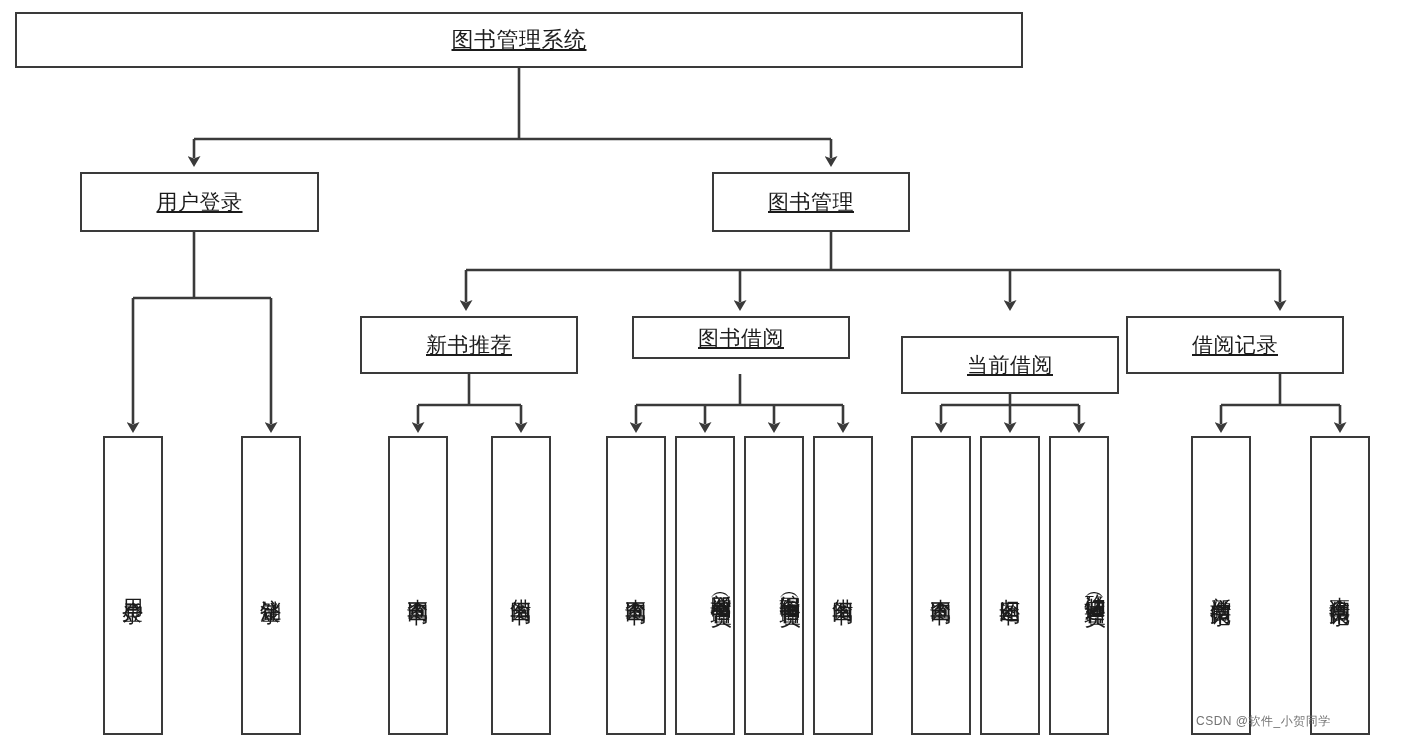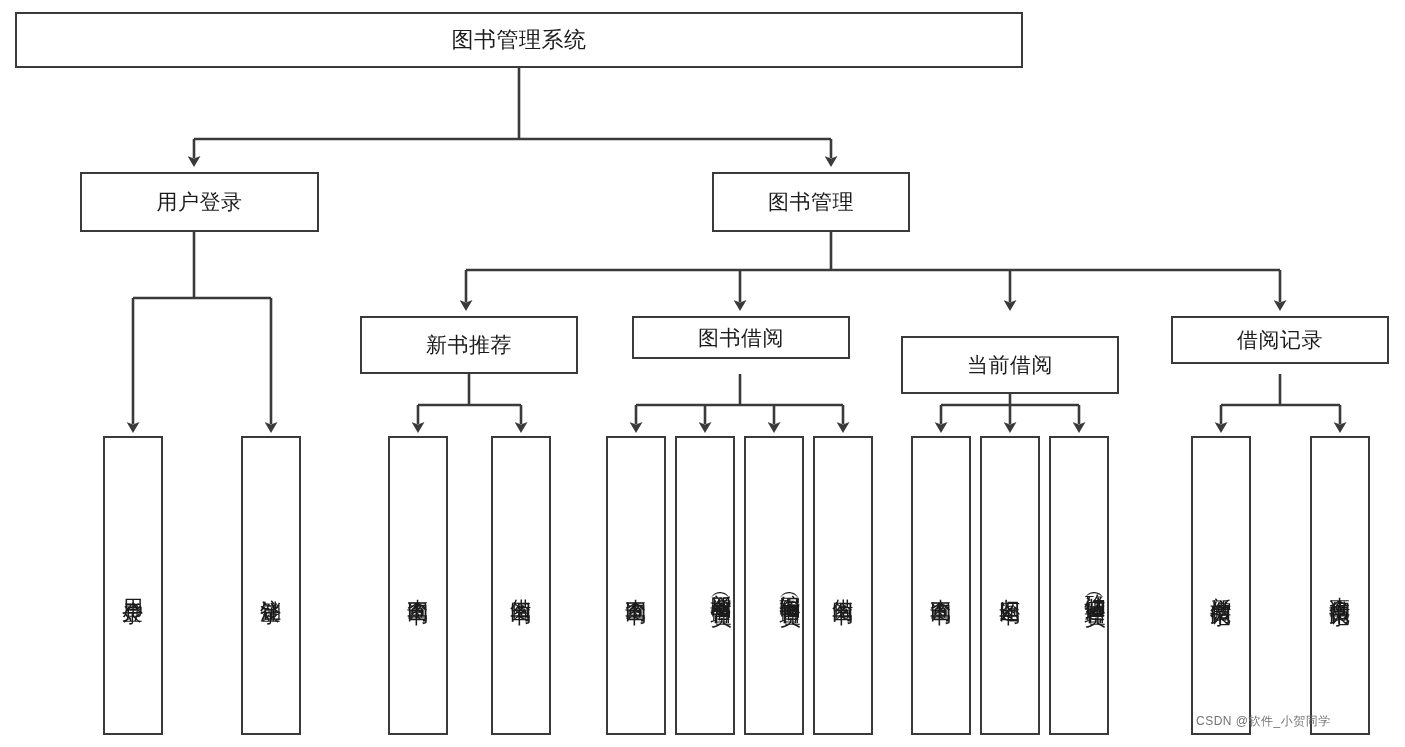--- a/index.html
+++ b/index.html
@@ -32,20 +32,21 @@
     background: #ffffff;
     display: flex;
     align-items: center;
     justify-content: center;
     color: #1b1b1b;
     line-height: 1.12;
   }
   .node-h {
     font-size: 21px;
     letter-spacing: 0.5px;
+    text-decoration: underline;
   }
   .node-v {
     font-size: 21px;
     writing-mode: vertical-rl;
     text-orientation: upright;
     letter-spacing: 2px;
     padding: 6px 0;
     align-items: flex-start;
     justify-content: center;
   }
@@ -124,21 +125,21 @@
   <div class="node node-h" style="left:80px; top:172px; width:239px; height:60px;">用户登录</div>
 
   <div class="node node-h" style="left:712px; top:172px; width:198px; height:60px;">图书管理</div>
 
   <div class="node node-h" style="left:360px; top:316px; width:218px; height:58px;">新书推荐</div>
 
   <div class="node node-h" style="left:632px; top:316px; width:218px; height:43px;">图书借阅</div>
 
   <div class="node node-h" style="left:901px; top:336px; width:218px; height:58px;">当前借阅</div>
 
-  <div class="node node-h" style="left:1171px; top:316px; width:218px; height:48px;">借阅记录</div>
+  <div class="node node-h" style="left:1126px; top:316px; width:218px; height:58px;">借阅记录</div>
 
   <div class="node node-v rootish" style="left:103px; top:436px; width:60px; height:299px;">用户登录</div>
 
   <div class="node node-v rootish" style="left:241px; top:436px; width:60px; height:299px;">注销登录</div>
 
   <div class="node node-v rootish" style="left:388px; top:436px; width:60px; height:299px;">查询图书</div>
 
   <div class="node node-v rootish" style="left:491px; top:436px; width:60px; height:299px;">借阅图书</div>
 
   <div class="node node-v rootish" style="left:606px; top:436px; width:60px; height:299px;">查询图书</div>

